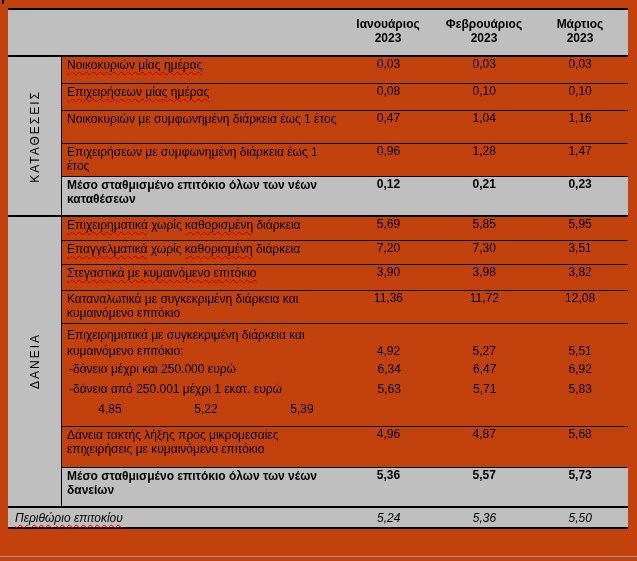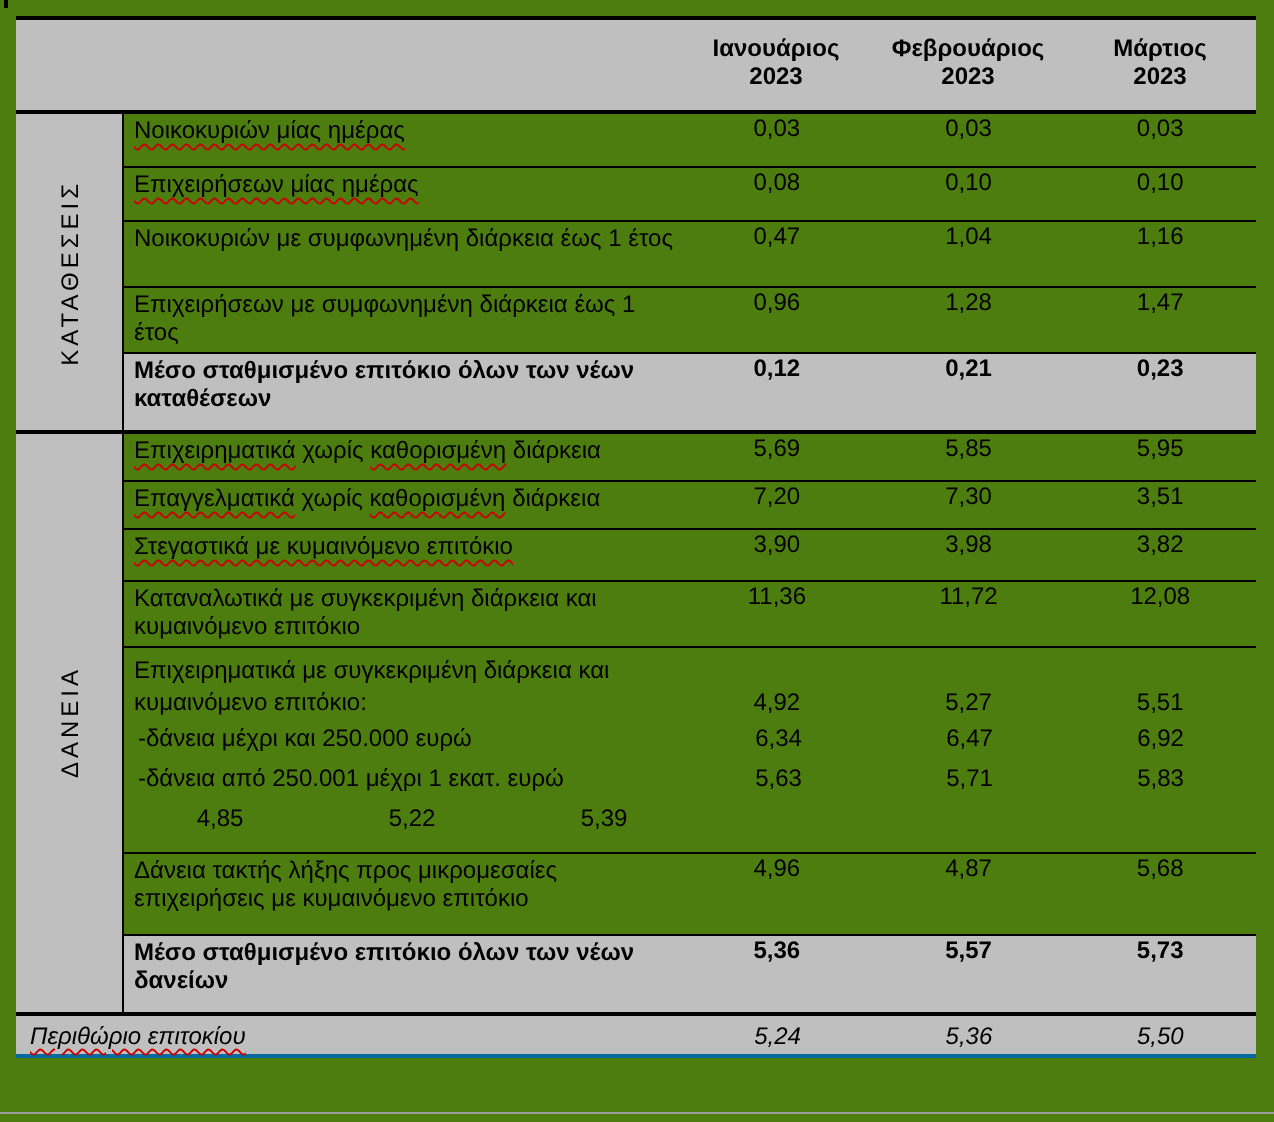--- a/index.html
+++ b/index.html
@@ -1,38 +1,38 @@
 <!DOCTYPE html>
 <html><head>
 <meta charset="utf-8">
 <style>
   html,body{margin:0;padding:0;background:#fff;}
   body{width:637px;height:561px;font-family:"Liberation Sans",sans-serif;color:#000;-webkit-font-smoothing:antialiased;}
-  .page{position:relative;width:637px;height:561px;overflow:hidden;background:#4d7c0f;text-decoration:underline;}
+  .page{position:relative;width:637px;height:561px;overflow:hidden;background:#c2410c;text-decoration:underline;}
   .tick{position:absolute;left:2px;top:0;width:2px;height:4px;background:#000;}
   .tbl{position:absolute;left:8px;top:8px;width:620px;border-top:2px solid #000;}
   .hdr{display:flex;background:#bfbfbf;border-bottom:2px solid #000;height:45px;}
   .hdr .spacer{width:332px;}
   .hcell{width:96px;text-align:center;font-weight:bold;font-size:12px;line-height:14px;padding-top:7px;}
   .band{display:flex;}
   .rot{width:53px;background:#bfbfbf;border-right:1px solid #000;display:flex;align-items:center;justify-content:center;}
   .rot span{writing-mode:vertical-rl;transform:rotate(180deg);font-size:12px;letter-spacing:2px;white-space:nowrap;}
   .content{width:566px;}
   .r{display:flex;border-bottom:1px solid #000;}
   .r:last-child{border-bottom:none;}
   .desc{width:274px;padding:1px 0 1px 5px;font-size:12px;line-height:14px;}
   .num{width:96px;text-align:center;font-size:12px;}
   .sum{background:#bfbfbf;font-weight:bold;}
   .h26{height:26px}.h32{height:32px}.h38{height:38px}.h23{height:23px}.h25{height:25px}.h40{height:40px}
   .sectdiv{border-bottom:2px solid #000;}
   .grp{height:99px;display:block;padding-top:3px;}
   .gline{display:flex;align-items:center;}
   .gl1{height:15px}.gl2{height:17px}.gsub{height:20px}
   .gsub .desc{padding-left:7px;}
-  .footer{display:flex;align-items:center;height:19px;background:#bfbfbf;border-top:2px solid #000;border-bottom:2px solid #0369a1;font-style:italic;}
+  .footer{display:flex;align-items:center;height:19px;background:#bfbfbf;border-top:2px solid #000;border-bottom:2px solid #000000;font-style:italic;}
   .footer .fdesc{width:327px;padding-left:7px;font-size:12px;}
   .footer .num{font-style:italic;}
   .sq{text-decoration:underline;text-decoration-style:wavy;text-decoration-color:#cc0000;text-decoration-thickness:1px;text-underline-offset:2px;}
   .bottom-rule{position:absolute;left:0;top:556px;width:637px;height:1px;background:#9a9a9a;}
 </style>
 </head>
 <body>
 
 <div class="page">
   <div class="tick"></div>

